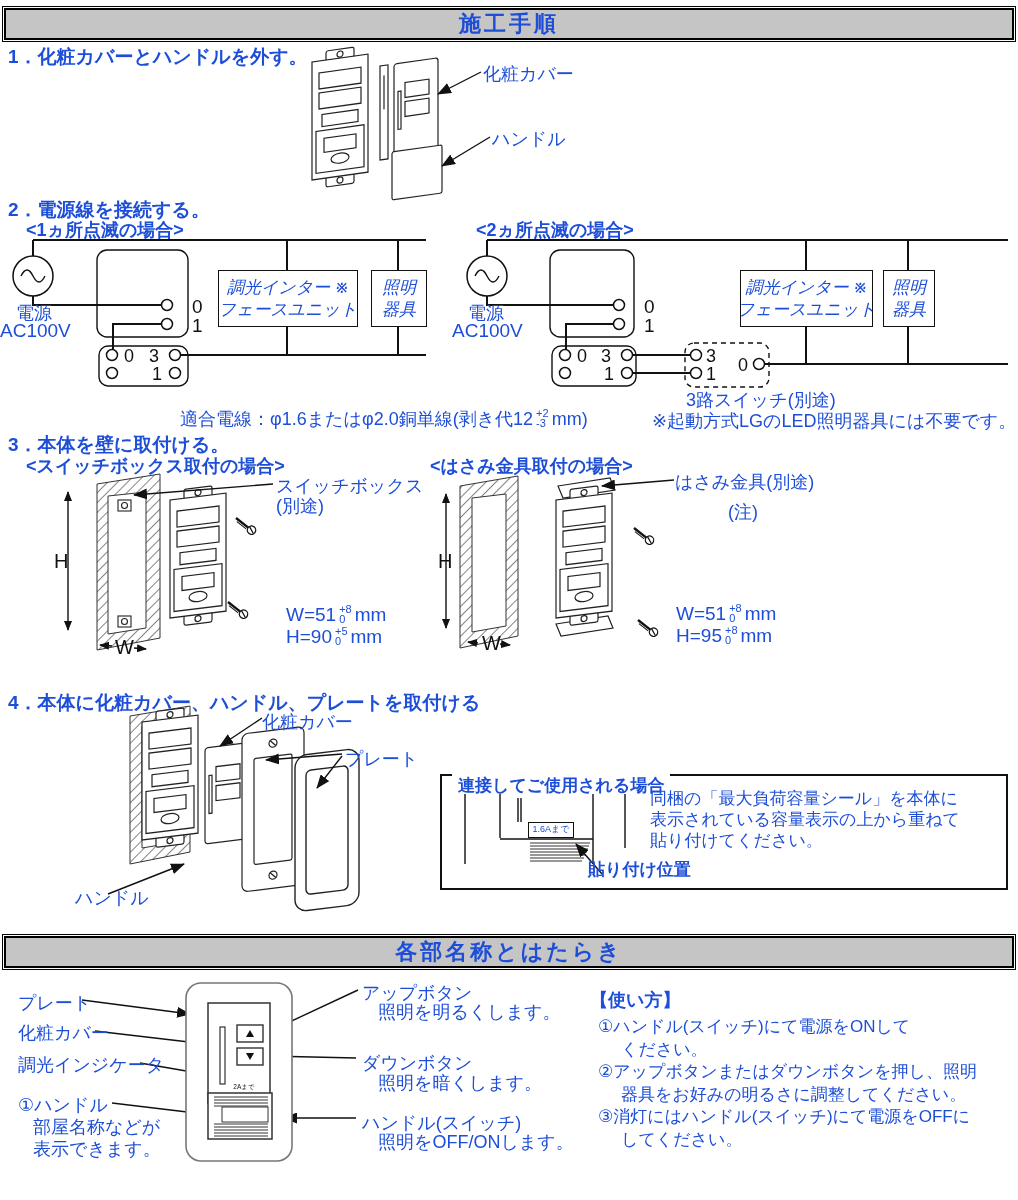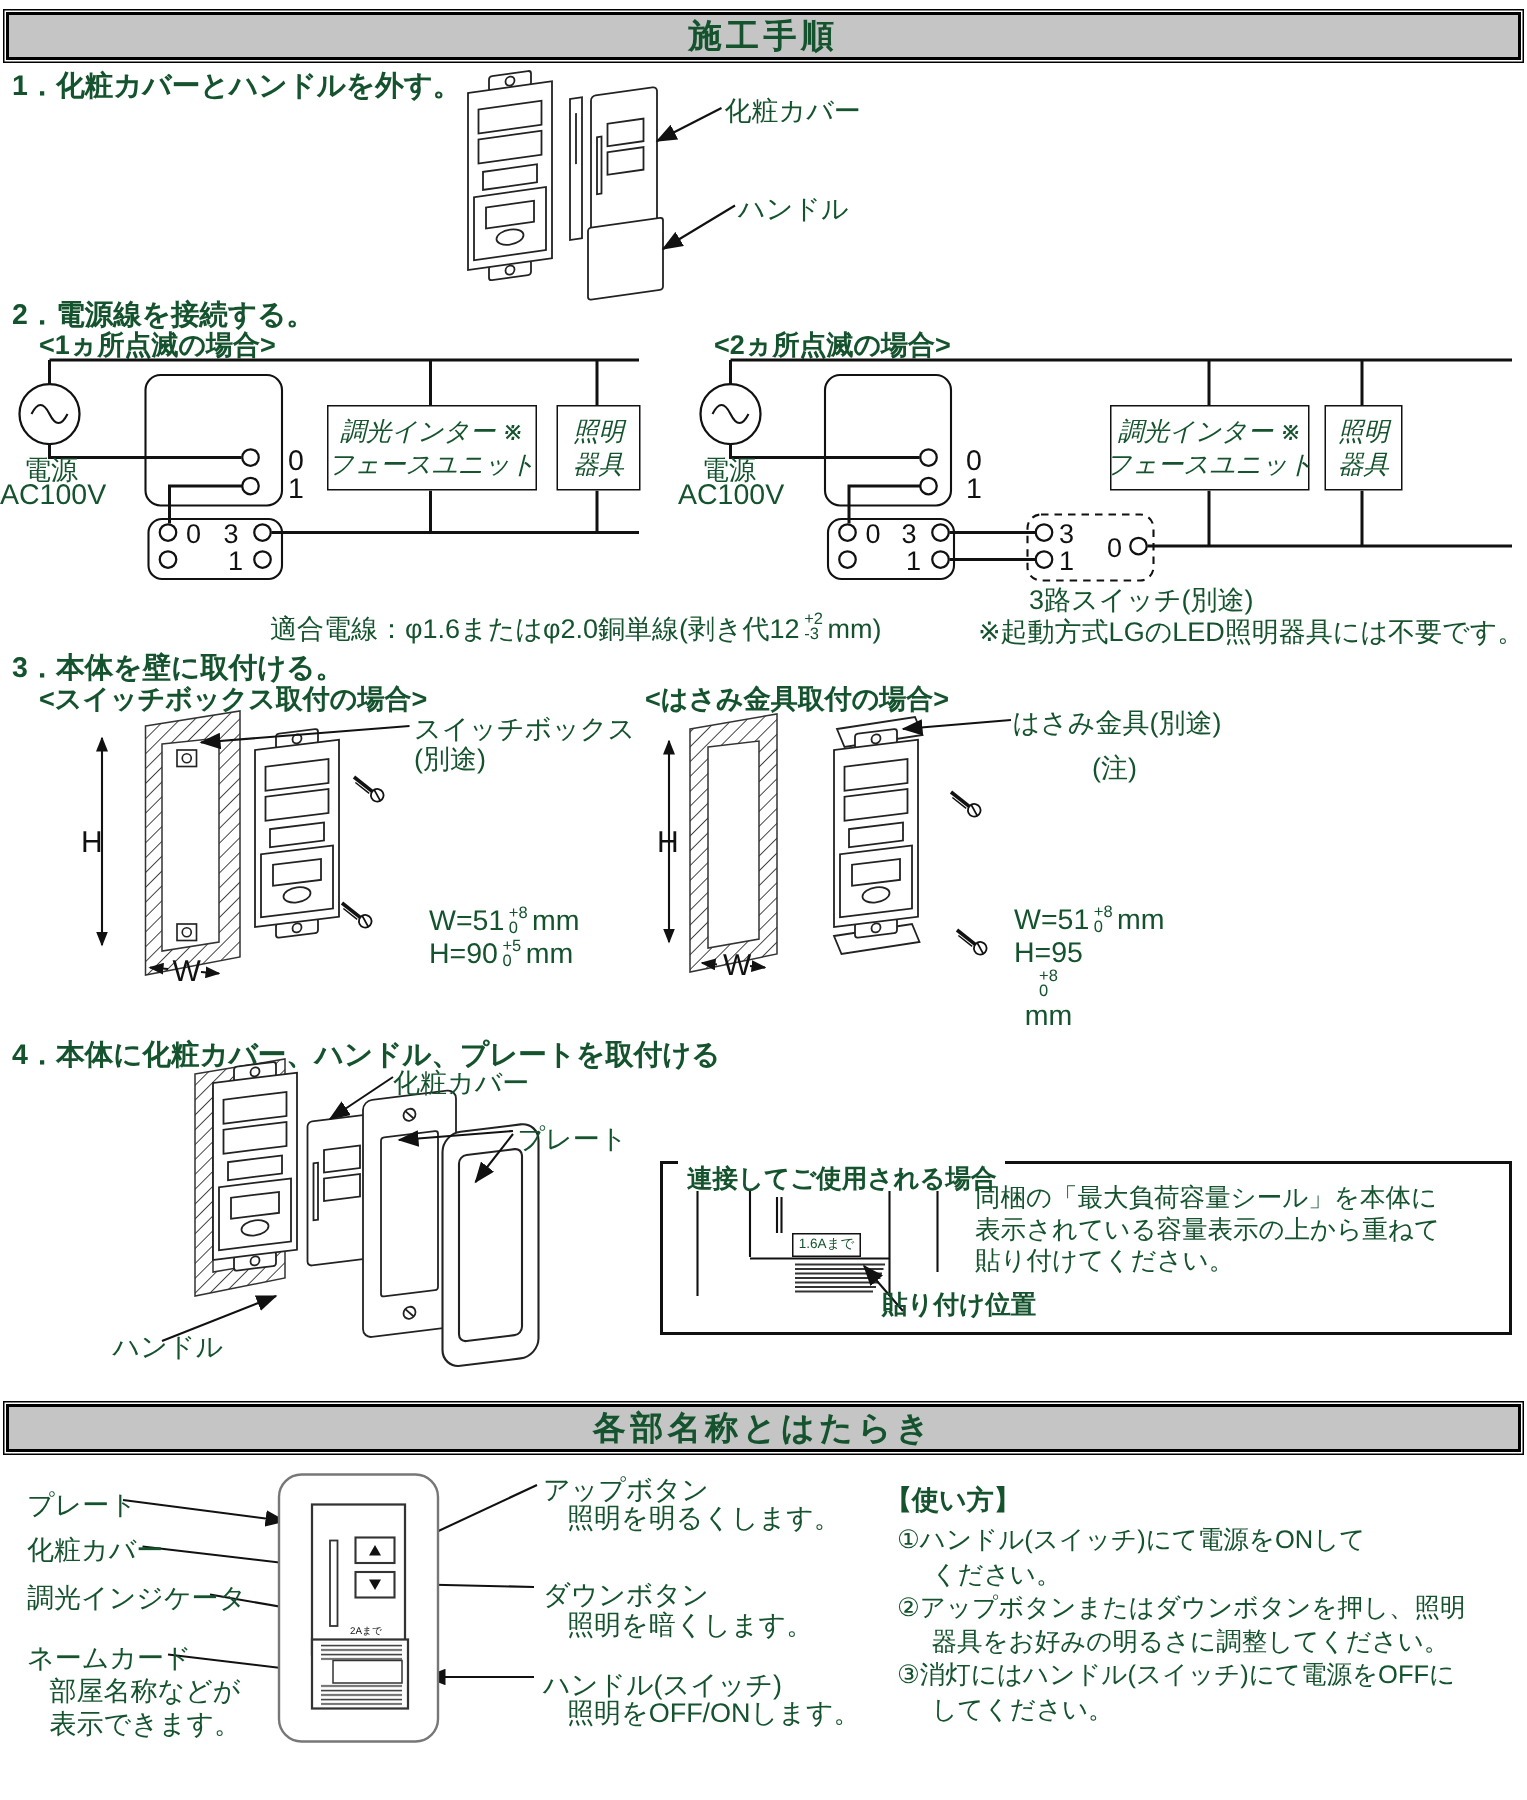--- a/index.html
+++ b/index.html
@@ -1,17 +1,17 @@
 <!DOCTYPE html>
 <html><head>
 <meta charset="utf-8">
 <style>
   html,body{margin:0;padding:0;background:#fff;}
   #page{position:relative;width:1018px;height:1200px;background:#fff;overflow:hidden;
-        font-family:"Liberation Sans","DejaVu Sans",sans-serif;color:#14532d;}
+        font-family:"Liberation Sans","DejaVu Sans",sans-serif;color:#1d4ed8;}
   .abs{position:absolute;}
   .hbar{border:1px solid #000;padding:1px;background:#fff;box-sizing:border-box;}
   .hbar-in{border:2px solid #000;background:#c5c5c5;text-align:center;
            font-size:22px;font-weight:700;letter-spacing:3px;line-height:28px;height:28px;}
   .step-title{font-size:19px;font-weight:600;white-space:nowrap;}
   .case-title{font-size:18px;font-weight:600;white-space:nowrap;}
   .lbl{font-size:18px;white-space:nowrap;}
   .lbl2{font-size:17px;white-space:nowrap;}
   .warnbox{border:2px solid #111;font-size:17px;text-align:center;line-height:24px;
            white-space:nowrap;box-sizing:border-box;}
@@ -279,21 +279,21 @@
   <div class="abs lbl" style="left:675px;top:470px;">はさみ金具(別途)</div>
   <div class="abs notebox" style="left:728px;top:502px;">(注)</div>
   <div class="abs tolrow" style="left:676px;top:603px;">
     <span>W=51</span>
     <span class="tolstack">
         <span>+8</span>
         <span>0</span>
       </span>
     <span>mm</span>
   </div>
-  <div class="abs tolrow" style="left:676px;top:625px;flex-direction:column;">
+  <div class="abs tolrow" style="left:676px;top:625px;">
     <span>H=95</span>
     <span class="tolstack">
         <span>+8</span>
         <span>0</span>
       </span>
     <span>mm</span>
   </div>
 
   <div class="abs step-title" style="left:8px;top:690px;">4．本体に化粧カバー、ハンドル、プレートを取付ける</div>
   <svg class="abs" style="left:60px;top:704px;" width="360" height="225" viewBox="0 0 360 225">
@@ -370,21 +370,21 @@
     <text x="66" y="113" font-size="6.5" text-anchor="middle">2Aまで</text>
     <rect x="30" y="117" width="64" height="46" fill="#fff" stroke="#333" stroke-width="1.5"></rect>
     <rect x="36" y="119" width="54" height="12" fill="url(#hstripe)"></rect>
     <rect x="36" y="146" width="54" height="15" fill="url(#hstripe)"></rect>
     <rect x="44" y="131" width="46" height="15" fill="#fff" stroke="#333" stroke-width="1"></rect>
   </svg>
 
   <div class="abs lbl" style="left:18px;top:991px;">プレート</div>
   <div class="abs lbl" style="left:18px;top:1021px;">化粧カバー</div>
   <div class="abs lbl" style="left:18px;top:1053px;">調光インジケータ</div>
-  <div class="abs lbl" style="left:18px;top:1093px;">ネームカード</div>
+  <div class="abs lbl" style="left:18px;top:1093px;">①ハンドル</div>
   <div class="abs lbl" style="left:33px;top:1115px;">部屋名称などが</div>
   <div class="abs lbl" style="left:33px;top:1137px;">表示できます。</div>
 
   <div class="abs lbl" style="left:362px;top:981px;">アップボタン</div>
   <div class="abs lbl" style="left:378px;top:1000px;">照明を明るくします。</div>
   <div class="abs lbl" style="left:362px;top:1051px;">ダウンボタン</div>
   <div class="abs lbl" style="left:378px;top:1071px;">照明を暗くします。</div>
   <div class="abs lbl" style="left:362px;top:1111px;">ハンドル(スイッチ)</div>
   <div class="abs lbl" style="left:378px;top:1130px;">照明をOFF/ONします。</div>
 

